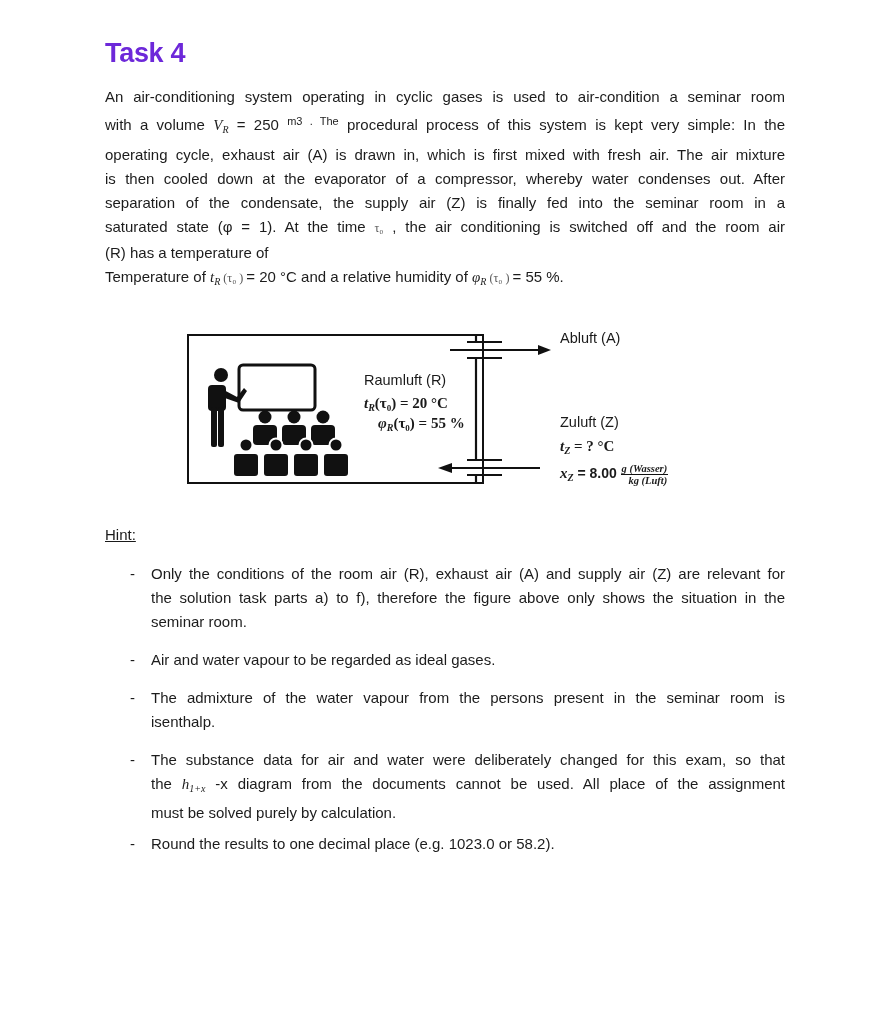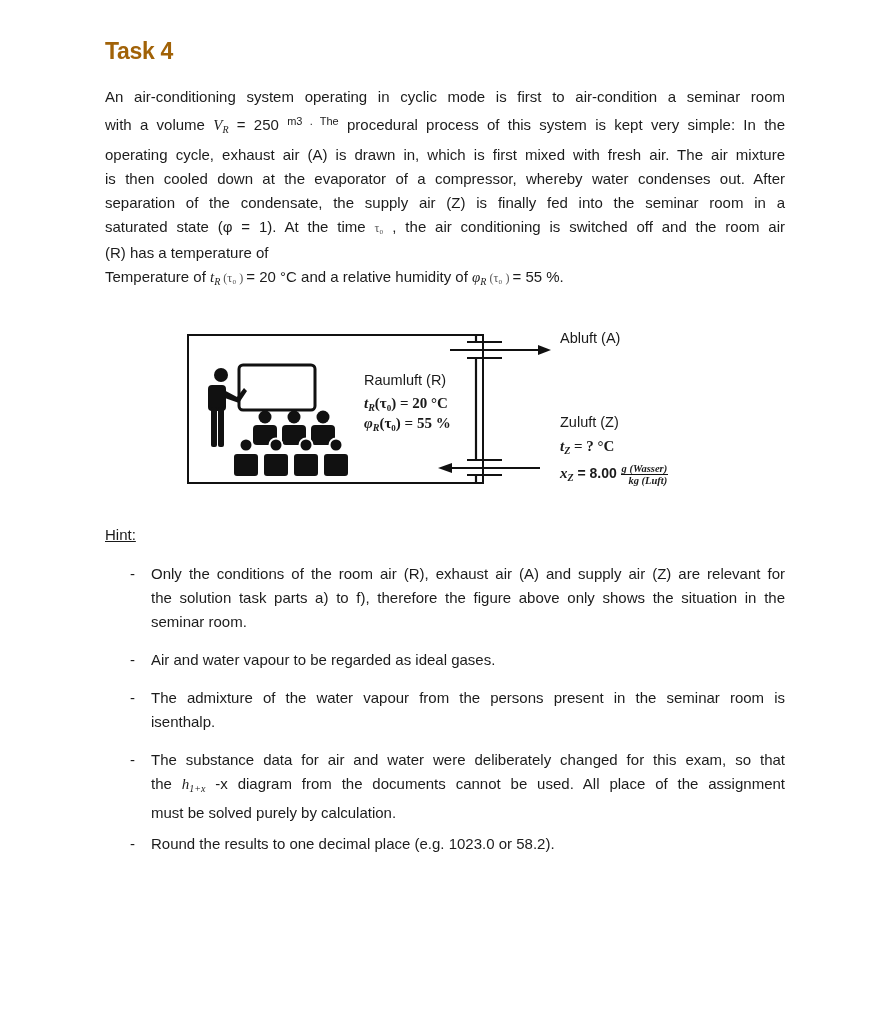--- a/index.html
+++ b/index.html
@@ -3,21 +3,21 @@
 <meta charset="utf-8">
 <style>
   html, body { margin: 0; padding: 0; background: #ffffff; }
   body {
     width: 888px; height: 1024px; position: relative; overflow: hidden;
     font-family: "Liberation Sans", "DejaVu Sans", sans-serif;
     color: #1a1a1a;
   }
   .title {
     position: absolute; left: 105px; top: 38px;
-    font-size: 23px; font-weight: bold; color: #a16207;
+    font-size: 27px; font-weight: bold; color: #6d28d9;
     letter-spacing: -0.3px;
   }
   .para {
     position: absolute; left: 105px; top: 85px; width: 680px;
     font-size: 15px; line-height: 24.3px; text-align: justify; color: #1c1c1c;
   }
   .para .ln { display: block; white-space: nowrap; text-align: justify; text-align-last: justify; }
   .para .ln.last { text-align-last: left; }
   .math { font-family: "Liberation Serif", "DejaVu Serif", serif; font-style: italic; }
   .sup-small { font-size: 11px; vertical-align: 5px; }
@@ -55,21 +55,21 @@
   .hint-item .txt { display: block; margin-left: 21px; text-align: justify; }
   .hint-item .txt .ln { display: block; white-space: nowrap; text-align: justify; text-align-last: justify; }
   .hint-item .txt .ln.last { text-align-last: left; }
 </style>
 </head>
 <body>
 
 <div class="title">Task 4</div>
 
 <div class="para">
-  <span class="ln">An air-conditioning system operating in cyclic mode is first to air-condition a seminar room</span>
+  <span class="ln">An air-conditioning system operating in cyclic gases is used to air-condition a seminar room</span>
   <span class="ln"><span>with a volume </span><span class="math"><span>V</span><span class="sub">R</span></span><span> = 250 </span><span class="sup-small">m3 . The</span><span> procedural process of this system is kept very simple:  In the</span></span>
   <span class="ln">operating cycle, exhaust air (A) is drawn in, which is first mixed with fresh air. The air mixture</span>
   <span class="ln">is then cooled down at the evaporator of a compressor, whereby water condenses out. After</span>
   <span class="ln">separation of the condensate, the supply air (Z) is finally fed into the seminar room in a</span>
   <span class="ln"><span>saturated state (φ = 1). At the time </span><span class="tau">τ₀</span><span> , the air conditioning is switched off and the room air</span></span>
   <span class="ln last">(R) has a temperature of</span>
   <span class="ln last"><span>Temperature of </span><span class="math"><span>t</span><span class="sub">R</span></span><span class="tau"> (τ₀ ) </span><span>= 20 °C and a relative humidity of </span><span class="math"><span>φ</span><span class="sub">R</span></span><span class="tau"> (τ₀ ) </span><span>= 55 %.</span></span>
 </div>
 
 <div class="figure">
@@ -123,21 +123,21 @@
     </g>
 
     <g>
       <line x1="272" y1="143" x2="360" y2="143" stroke="#111" stroke-width="2"></line>
       <polygon points="258,143 272,138 272,148" fill="#111"></polygon>
     </g>
   </svg>
 
   <div class="fig-label" style="left:184px;top:47px;">Raumluft (R)</div>
   <div class="fig-math" style="left:184px;top:70px;"><i>t</i><span class="s">R</span><span>(τ₀)</span><span> = 20 °C</span></div>
-  <div class="fig-math" style="left:184px;top:90px;"><i>φ</i><span class="s">R</span><span>(τ₀)</span><span> = 55 %</span></div>
+  <div class="fig-math" style="left:198px;top:90px;"><i>φ</i><span class="s">R</span><span>(τ₀)</span><span> = 55 %</span></div>
 
   <div class="fig-label" style="left:380px;top:5px;">Abluft (A)</div>
   <div class="fig-label" style="left:380px;top:89px;">Zuluft (Z)</div>
   <div class="fig-math" style="left:380px;top:113px;"><i>t</i><span class="s">Z</span><span> = ? °C</span></div>
   <div class="fig-math" style="left:380px;top:138px;"><i>x</i><span class="s">Z</span><span style="font-family:'Liberation Sans',sans-serif;font-size:14px;"> = 8.00</span> <span class="frac"><span class="num">g (Wasser)</span><span class="den">kg (Luft)</span></span></div>
 </div>
 
 <div class="hint-label">Hint:</div>
 
 <div class="hints">

